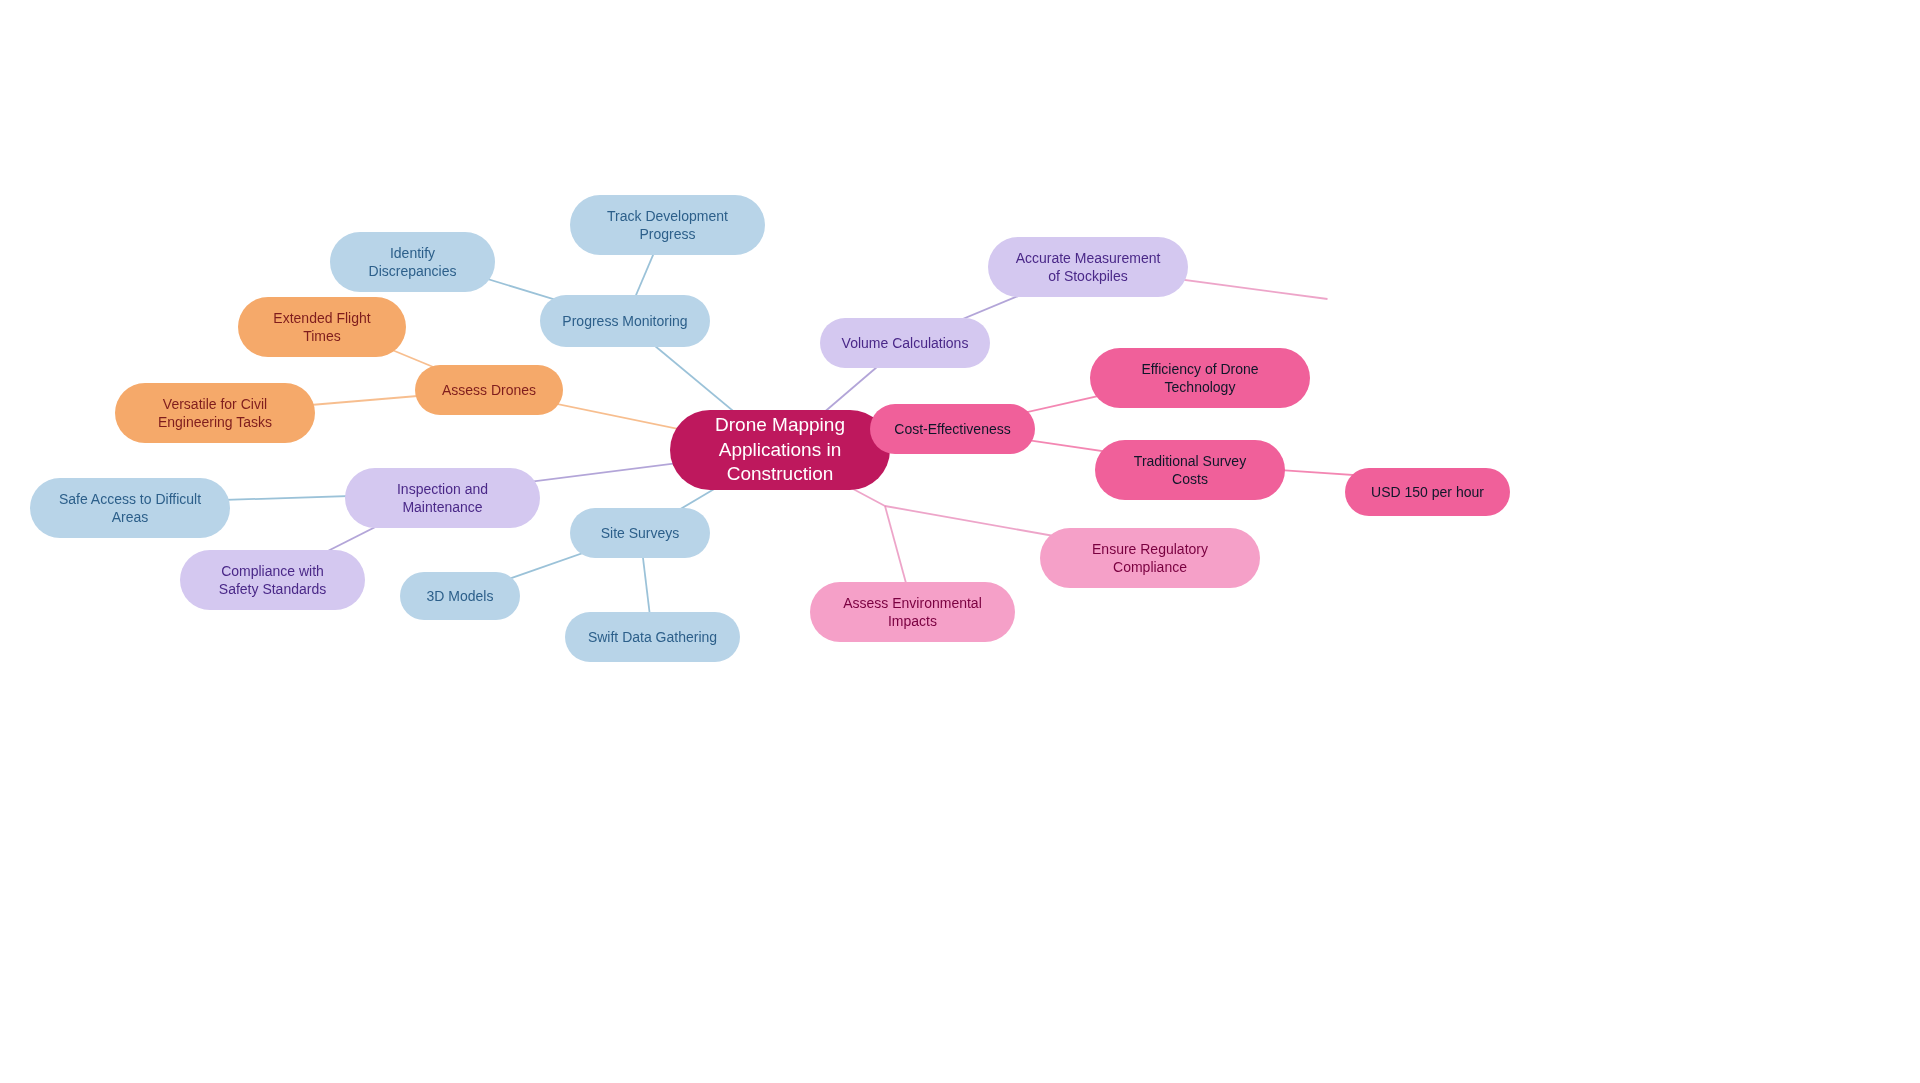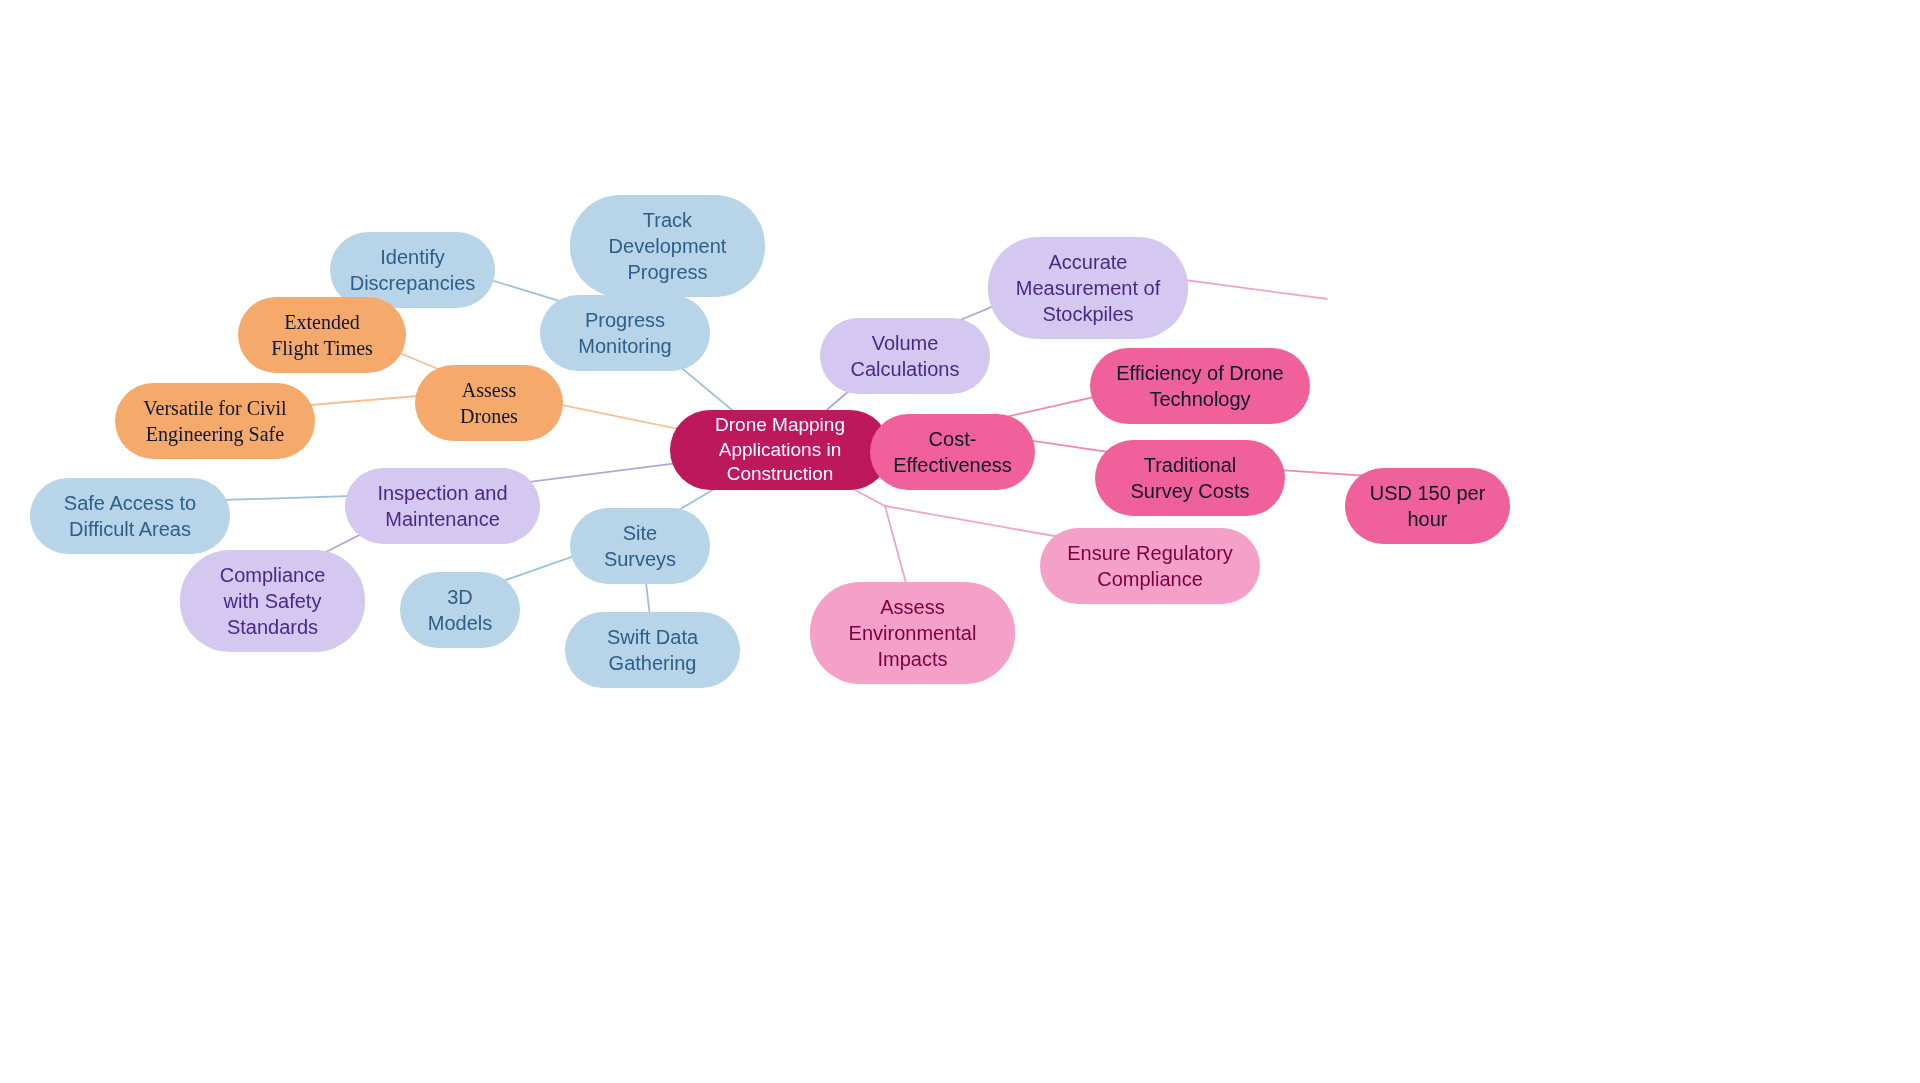--- a/index.html
+++ b/index.html
@@ -24,21 +24,21 @@
       pointer-events: none;
       z-index: 0;
     }
     .node {
       position: absolute;
       border-radius: 50px;
       display: flex;
       align-items: center;
       justify-content: center;
       text-align: center;
-      font-size: 20px;
+      font-size: 14px;
       font-weight: 500;
       z-index: 1;
       padding: 12px 20px;
       line-height: 1.3;
     }
     .node-center {
       background: #be185d;
       color: #ffffff;
       font-size: 19px;
       font-weight: 400;
@@ -46,23 +46,22 @@
       width: 220px;
       height: 80px;
     }
     .node-blue {
       background: #b8d4e8;
       color: #2c5f8a;
       border-radius: 50px;
     }
     .node-orange {
       background: #f5a96a;
-      color: #0f172a;
+      color: #7f1d1d;
       border-radius: 50px;
-      font-family: Liberation Serif, serif;
     }
     .node-pink {
       background: #f0609a;
       color: #0f172a;
       border-radius: 50px;
     }
     .node-pink-light {
       background: #f5a0c8;
       color: #7a0040;
       border-radius: 50px;
@@ -101,30 +100,30 @@
       <line x1="885" y1="506" x2="1150" y2="553" stroke="#e888b8" stroke-width="1.8" opacity="0.75"></line>
       <line x1="885" y1="506" x2="912.5" y2="607" stroke="#e888b8" stroke-width="1.8" opacity="0.75"></line>
     </svg>
 <div class="node node-center" style="left: 670px; top: 410px; width: 220px; height: 80px;">Drone Mapping Applications in Construction</div>
     <div class="node node-blue" style="left: 540px; top: 295px; width: 170px; min-height: 52px;">Progress Monitoring</div>
     <div class="node node-blue" style="left: 570px; top: 195px; width: 195px; min-height: 52px;">Track Development Progress</div>
     <div class="node node-blue" style="left: 330px; top: 232px; width: 165px; min-height: 48px;">Identify Discrepancies</div>
     <div class="node node-orange" style="left: 415px; top: 365px; width: 148px; min-height: 50px;">Assess Drones</div>
     <div class="node node-orange" style="left: 238px; top: 297px; width: 168px; min-height: 48px;">Extended Flight Times</div>
     <div class="node node-orange" style="left: 115px; top: 383px; width: 200px; min-height: 60px;">Versatile for Civil Engineering
-Safe</div>
+Tasks</div>
     <div class="node node-lavender" style="left: 345px; top: 468px; width: 195px; min-height: 50px;">Inspection and Maintenance</div>
     <div class="node node-blue" style="left: 30px; top: 478px; width: 200px; min-height: 50px;">Safe Access to Difficult Areas</div>
     <div class="node node-lavender" style="left: 180px; top: 550px; width: 185px; min-height: 58px;">Compliance with Safety
 Standards</div>
     <div class="node node-blue" style="left: 570px; top: 508px; width: 140px; min-height: 50px;">Site Surveys</div>
     <div class="node node-blue" style="left: 400px; top: 572px; width: 120px; min-height: 48px;">3D Models</div>
     <div class="node node-blue" style="left: 565px; top: 612px; width: 175px; min-height: 50px;">Swift Data Gathering</div>
     <div class="node node-lavender" style="left: 820px; top: 318px; width: 170px; min-height: 50px;">Volume Calculations</div>
     <div class="node node-lavender" style="left: 988px; top: 237px; width: 200px; min-height: 60px;">Accurate Measurement of
 Stockpiles</div>
-    <div class="node node-pink" style="left: 870px; top: 404px; width: 165px; min-height: 50px; margin-top: 10px;">Cost-Effectiveness</div>
+    <div class="node node-pink" style="left: 870px; top: 404px; width: 165px; min-height: 50px;">Cost-Effectiveness</div>
     <div class="node node-pink" style="left: 1090px; top: 348px; width: 220px; min-height: 50px;">Efficiency of Drone Technology</div>
     <div class="node node-pink" style="left: 1095px; top: 440px; width: 190px; min-height: 48px;">Traditional Survey Costs</div>
     <div class="node node-pink" style="left: 1345px; top: 456px; width: 165px; min-height: 48px; margin-top: 12px;">USD 150 per hour</div>
     <div class="node node-pink-light" style="left: 1040px; top: 528px; width: 220px; min-height: 50px;">Ensure Regulatory Compliance</div>
     <div class="node node-pink-light" style="left: 810px; top: 582px; width: 205px; min-height: 50px;">Assess Environmental Impacts</div>
   </div>
 
 </body></html>

